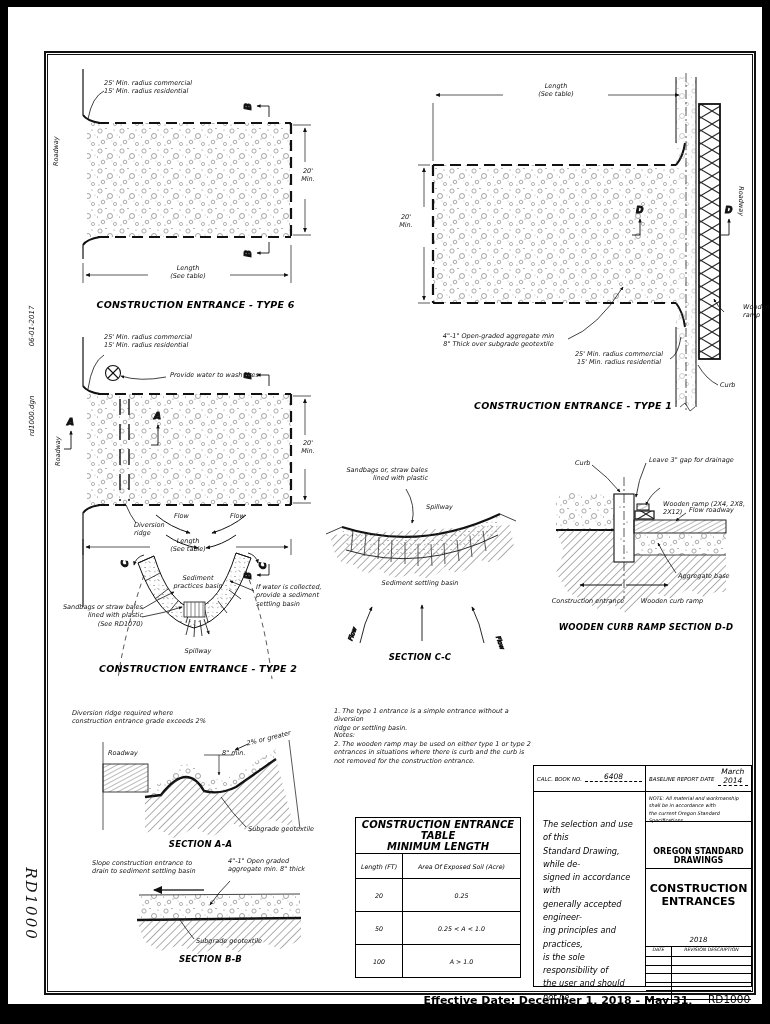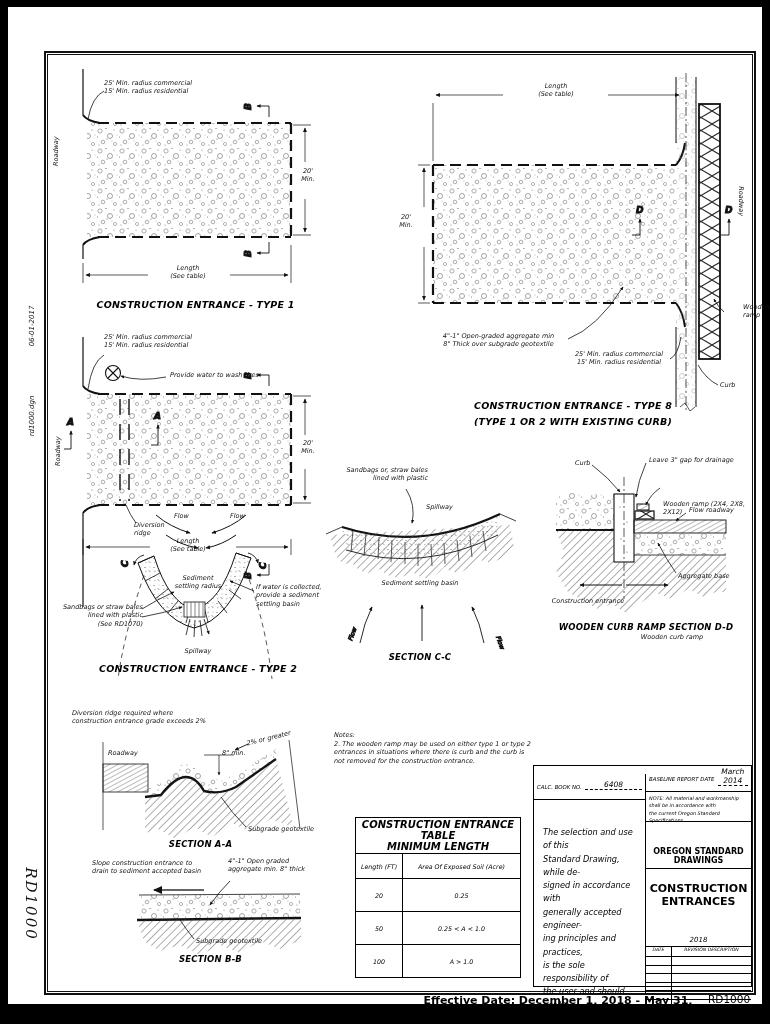--- a/index.html
+++ b/index.html
@@ -25,21 +25,21 @@
   table.etable{position:absolute;left:347px;top:810px;width:166px;border-collapse:collapse;
       border:1.5px solid #000;font:italic 6.3px "DejaVu Sans",sans-serif;color:#000;}
   table.etable th,table.etable td{border:1px solid #000;text-align:center;white-space:pre-line;}
   table.etable th.hd{font-weight:bold;font-size:10px;height:26px;}
   table.etable th.sub{height:22px;font-weight:normal;}
   table.etable td{height:30px;}
   table.etable .c1{width:44px;}
   
   .tblock{position:absolute;left:525px;top:758px;width:219px;height:222px;
       border:1.4px solid #000;box-sizing:border-box;font-style:italic;color:#000;}
-  .tb-left{position:absolute;left:0;top:8px;width:112px;height:100%;border-right:1.2px solid #000;box-sizing:border-box;}
+  .tb-left{position:absolute;left:0;top:0;width:112px;height:100%;border-right:1.2px solid #000;box-sizing:border-box;}
   .tb-right{position:absolute;left:112px;top:0;right:0;height:100%;}
   .tb-field{height:26px;border-bottom:1.2px solid #000;box-sizing:border-box;
       display:flex;align-items:center;padding:0 3px;gap:3px;}
   .tb-small{font-size:5.4px;white-space:nowrap;}
   .tb-fill{flex:1;border-bottom:1px dashed #000;text-align:center;font-size:7.5px;
       transform:translateY(-2px);}
   .tb-disc{padding:26px 7px 0 9px;font-size:8.2px;line-height:1.62;white-space:pre-line;}
   .tb-note{height:30px;border-bottom:1.2px solid #000;box-sizing:border-box;
       font-size:4.9px;line-height:1.5;padding:3px 3px 0 3px;white-space:pre-line;}
   .tb-org{height:26px;border-bottom:1.2px solid #000;box-sizing:border-box;
@@ -333,51 +333,50 @@
     </g>
   </svg>
 
   <div class="lbl" style="left:96px;top:72px;width:120px;">25' Min. radius commercial
 15' Min. radius residential</div>
   <div class="lbl rot-ccw" style="left:28px;top:140px;width:40px;text-align:center;">Roadway</div>
   <div class="lbl ctr" style="left:288px;top:160px;width:24px;">20'
 Min.</div>
   <div class="lbl ctr" style="left:130px;top:257px;width:100px;">Length
 (See table)</div>
-  <div class="ttl" style="left:70px;top:292px;width:235px;">CONSTRUCTION ENTRANCE - TYPE 1</div>
+  <div class="ttl" style="left:70px;top:292px;width:235px;">CONSTRUCTION ENTRANCE - TYPE 6</div>
 
   <div class="lbl ctr" style="left:503px;top:75px;width:90px;">Length
 (See table)</div>
   <div class="lbl ctr" style="left:386px;top:206px;width:24px;">20'
 Min.</div>
   <div class="lbl rot-cw" style="left:712px;top:190px;width:42px;text-align:center;">Roadway</div>
   <div class="lbl ctr" style="left:418px;top:325px;width:145px;">4"-1" Open-graded aggregate min
 8" Thick over subgrade geotextile</div>
   <div class="lbl ctr" style="left:560px;top:343px;width:102px;">25' Min. radius commercial
 15' Min. radius residential</div>
   <div class="lbl" style="left:716px;top:296px;width:32px;margin-left:19px;">Wooden
 ramp</div>
   <div class="lbl" style="left:712px;top:374px;width:28px;">Curb</div>
-  <div class="ttl" style="left:435px;top:393px;width:260px;">CONSTRUCTION ENTRANCE - TYPE 8</div>
-  <div class="ttl" style="left:435px;top:409px;width:260px;">(TYPE 1 OR 2 WITH EXISTING CURB)</div>
+  <div class="ttl" style="left:435px;top:393px;width:260px;">CONSTRUCTION ENTRANCE - TYPE 1</div>
 
   <div class="lbl" style="left:96px;top:326px;width:120px;">25' Min. radius commercial
 15' Min. radius residential</div>
   <div class="lbl" style="left:162px;top:364px;width:130px;">Provide water to wash tires</div>
   <div class="lbl rot-ccw" style="left:30px;top:440px;width:40px;text-align:center;">Roadway</div>
   <div class="lbl ctr" style="left:288px;top:432px;width:24px;">20'
 Min.</div>
   <div class="lbl" style="left:126px;top:514px;width:45px;">Diversion
 ridge</div>
   <div class="lbl" style="left:166px;top:505px;width:26px;">Flow</div>
   <div class="lbl" style="left:222px;top:505px;width:26px;">Flow</div>
   <div class="lbl ctr" style="left:140px;top:530px;width:80px;">Length
 (See table)</div>
   <div class="lbl ctr" style="left:155px;top:567px;width:70px;">Sediment
-settling radius</div>
+practices basin</div>
   <div class="lbl" style="left:248px;top:576px;width:92px;">If water is collected,
 provide a sediment
 settling basin</div>
   <div class="lbl rt" style="left:40px;top:596px;width:95px;">Sandbags or straw bales
 lined with plastic
 (See RD1070)</div>
   <div class="lbl ctr" style="left:160px;top:640px;width:60px;">Spillway</div>
   <div class="ttl" style="left:65px;top:656px;width:250px;">CONSTRUCTION ENTRANCE - TYPE 2</div>
 
   <div class="lbl rt" style="left:320px;top:459px;width:100px;">Sandbags or,  straw bales
@@ -385,38 +384,40 @@
   <div class="lbl" style="left:418px;top:496px;width:50px;">Spillway</div>
   <div class="lbl ctr" style="left:352px;top:572px;width:120px;">Sediment settling basin</div>
   <div class="ttl smttl" style="left:352px;top:645px;width:120px;">SECTION C-C</div>
 
   <div class="lbl" style="left:567px;top:452px;width:30px;">Curb</div>
   <div class="lbl" style="left:641px;top:449px;width:95px;">Leave 3" gap for drainage</div>
   <div class="lbl" style="left:655px;top:474px;width:95px;margin-top:19px;">Wooden ramp (2X4, 2X8, 2X12)</div>
   <div class="lbl" style="left:681px;top:499px;width:60px;">Flow roadway</div>
   <div class="lbl" style="left:670px;top:565px;width:70px;">Aggregate base</div>
   <div class="lbl ctr" style="left:540px;top:590px;width:80px;">Construction entrance</div>
-  <div class="lbl ctr" style="left:624px;top:590px;width:80px;margin-top:36px;">Wooden curb ramp</div>
+  <div class="lbl ctr" style="left:624px;top:590px;width:80px;">Wooden curb ramp</div>
   <div class="ttl smttl" style="left:538px;top:615px;width:200px;">WOODEN CURB RAMP SECTION D-D</div>
 
   <div class="lbl" style="left:326px;top:680px;width:60px;margin-top:44px;">Notes:</div>
+  <div class="lbl" style="left:326px;top:700px;width:205px;">1.  The type 1 entrance is a simple entrance without a diversion
+      ridge or settling basin.</div>
   <div class="lbl" style="left:326px;top:733px;width:205px;">2.  The wooden ramp may be used on either type 1 or type 2
       entrances in situations where there is curb and the curb is
       not removed for the construction entrance.</div>
 
   <div class="lbl" style="left:64px;top:702px;width:140px;">Diversion ridge required where
 construction entrance grade exceeds 2%</div>
   <div class="lbl" style="left:100px;top:742px;width:45px;">Roadway</div>
   <div class="lbl" style="left:214px;top:742px;width:35px;">8" min.</div>
   <div class="lbl" style="left:238px;top:726px;width:55px;transform:rotate(-14deg);">2% or greater</div>
   <div class="lbl" style="left:240px;top:818px;width:85px;">Subgrade geotextile</div>
   <div class="ttl smttl" style="left:120px;top:832px;width:145px;">SECTION A-A</div>
 
   <div class="lbl" style="left:84px;top:852px;width:115px;">Slope construction entrance to
-drain to sediment accepted basin</div>
+drain to sediment settling basin</div>
   <div class="lbl" style="left:220px;top:850px;width:85px;">4"-1" Open graded
 aggregate min. 8" thick</div>
   <div class="lbl" style="left:188px;top:930px;width:85px;">Subgrade geotextile</div>
   <div class="ttl smttl" style="left:130px;top:947px;width:145px;">SECTION B-B</div>
 
   <table class="etable">
     <thead>
       <tr>
           <th class="hd" colspan="2">CONSTRUCTION ENTRANCE TABLE
 MINIMUM LENGTH</th>

